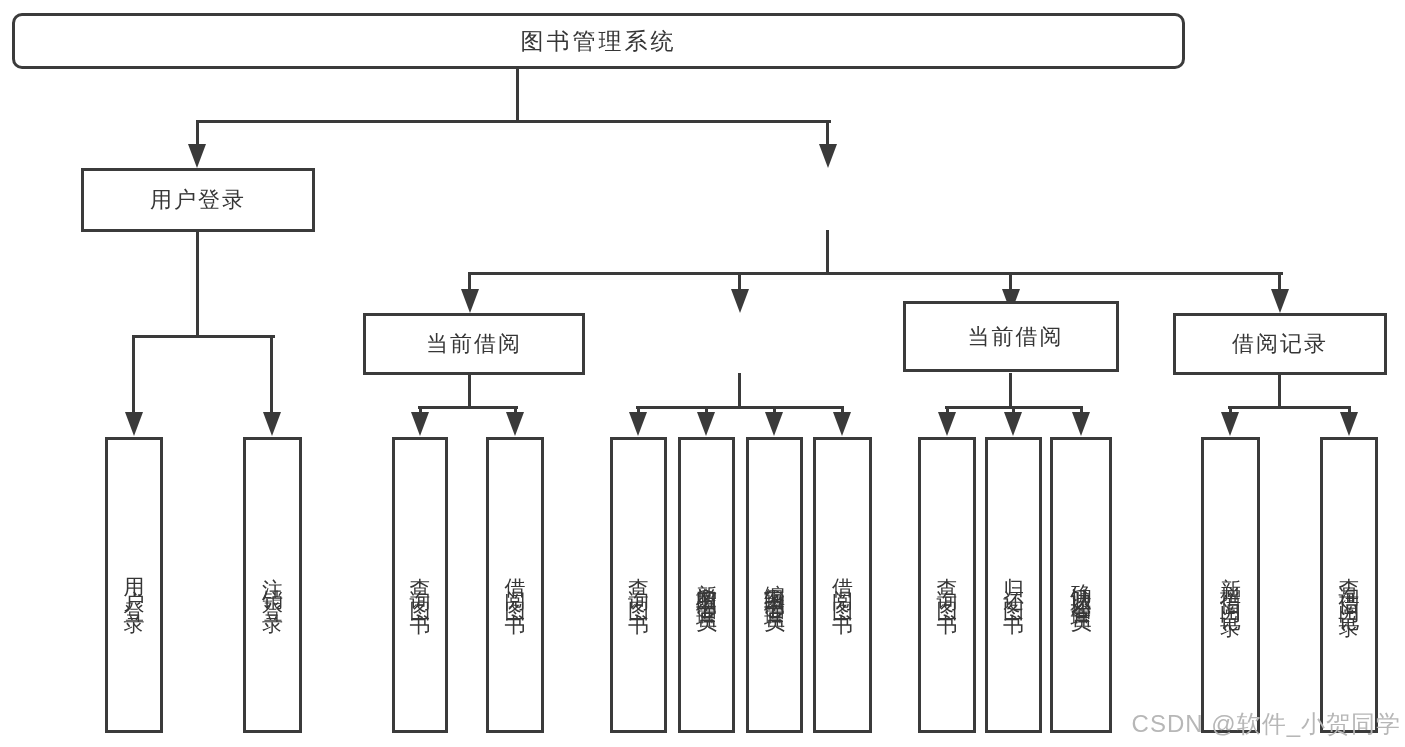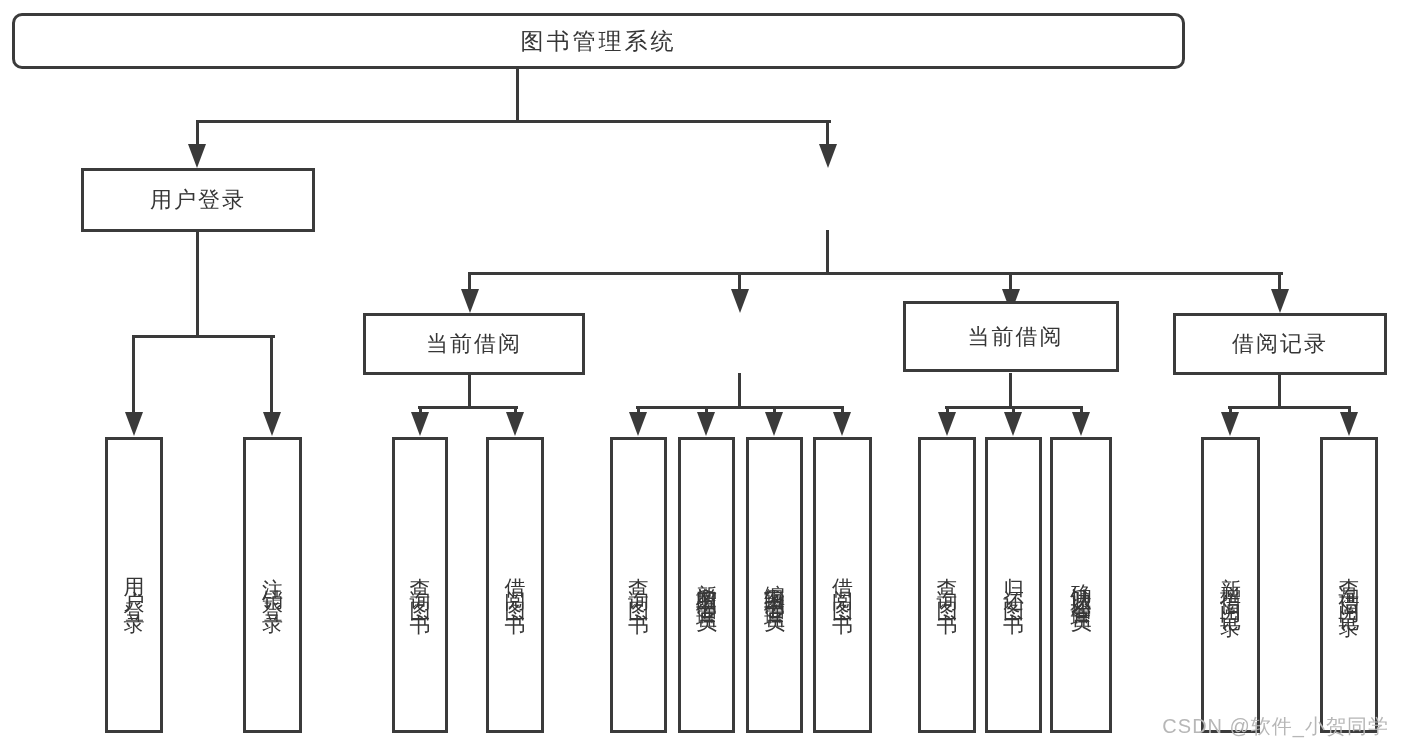--- a/index.html
+++ b/index.html
@@ -20,21 +20,21 @@
   .v-short{letter-spacing:12px;}
   .v-mid{letter-spacing:8px;}
   .v-long{letter-spacing:4px;}
   .line{position:absolute;background:#3a3a3a;}
   .arrow{
     position:absolute;width:0;height:0;
     border-left:9px solid transparent;border-right:9px solid transparent;
     border-top:24px solid #3a3a3a;
   }
   .watermark{
-    position:absolute;right:16px;bottom:7px;font-size:20px;color:#b7b7b7;
+    position:absolute;right:4px;bottom:7px;font-size:24px;color:#b7b7b7;
     letter-spacing:1px;white-space:nowrap;
   }
 </style>
 </head>
 <body>
 
 <div id="stage">
 
   <div class="box" style="left:12px;top:13px;width:1173px;height:56px;border-radius:10px;">
     <span class="root-label">图书管理系统</span>

